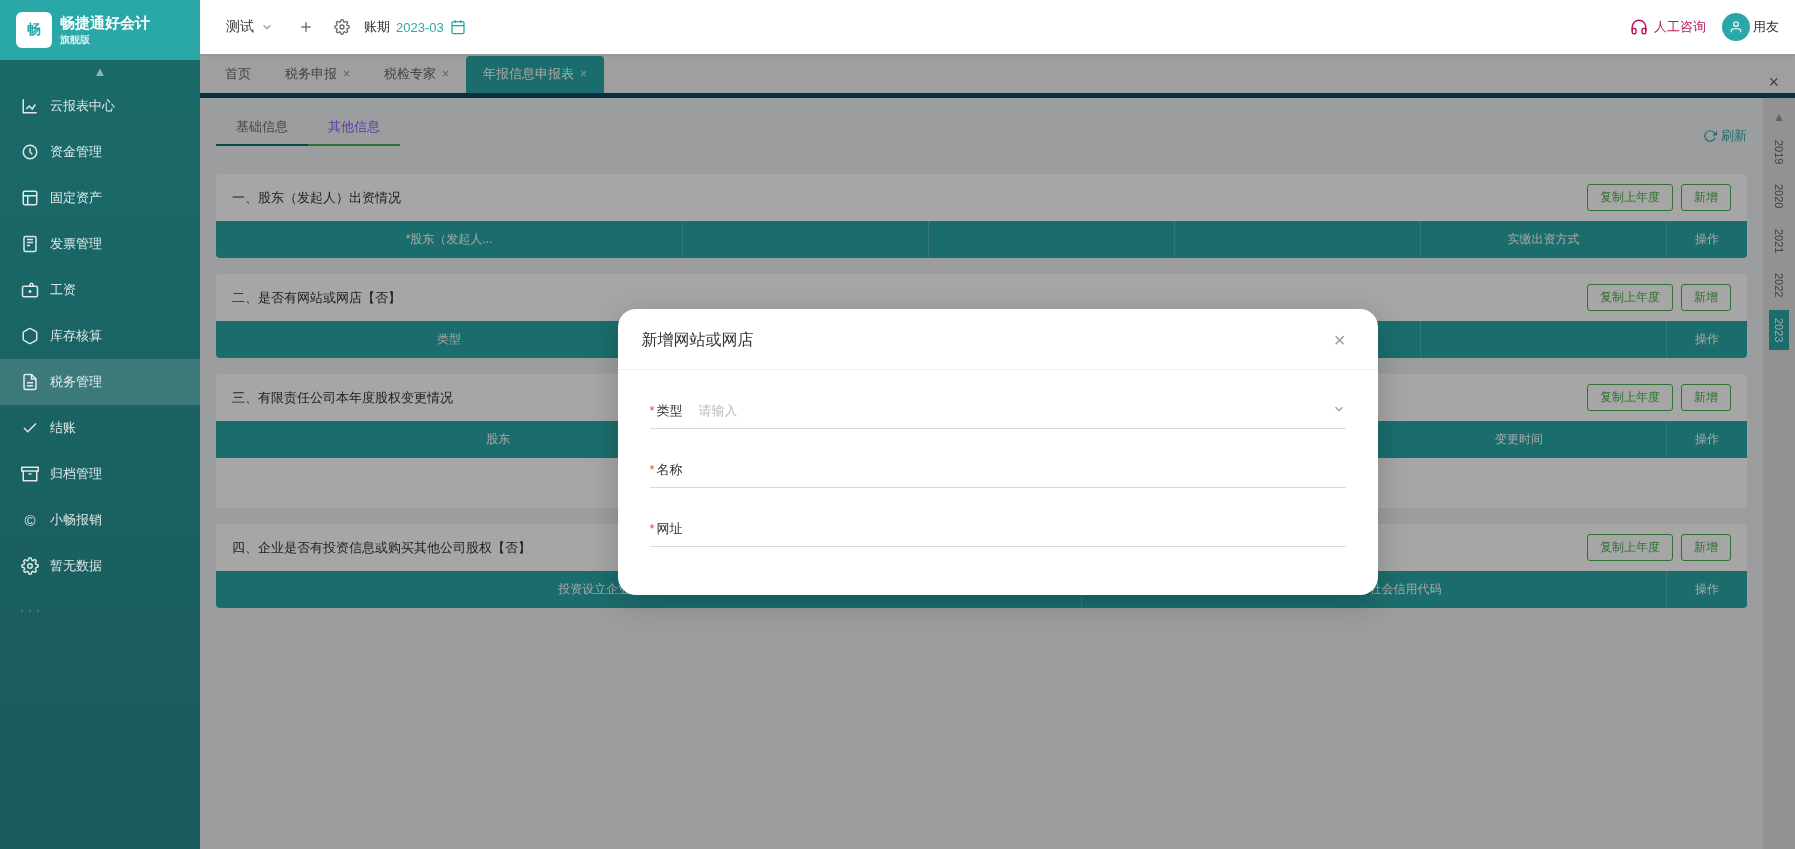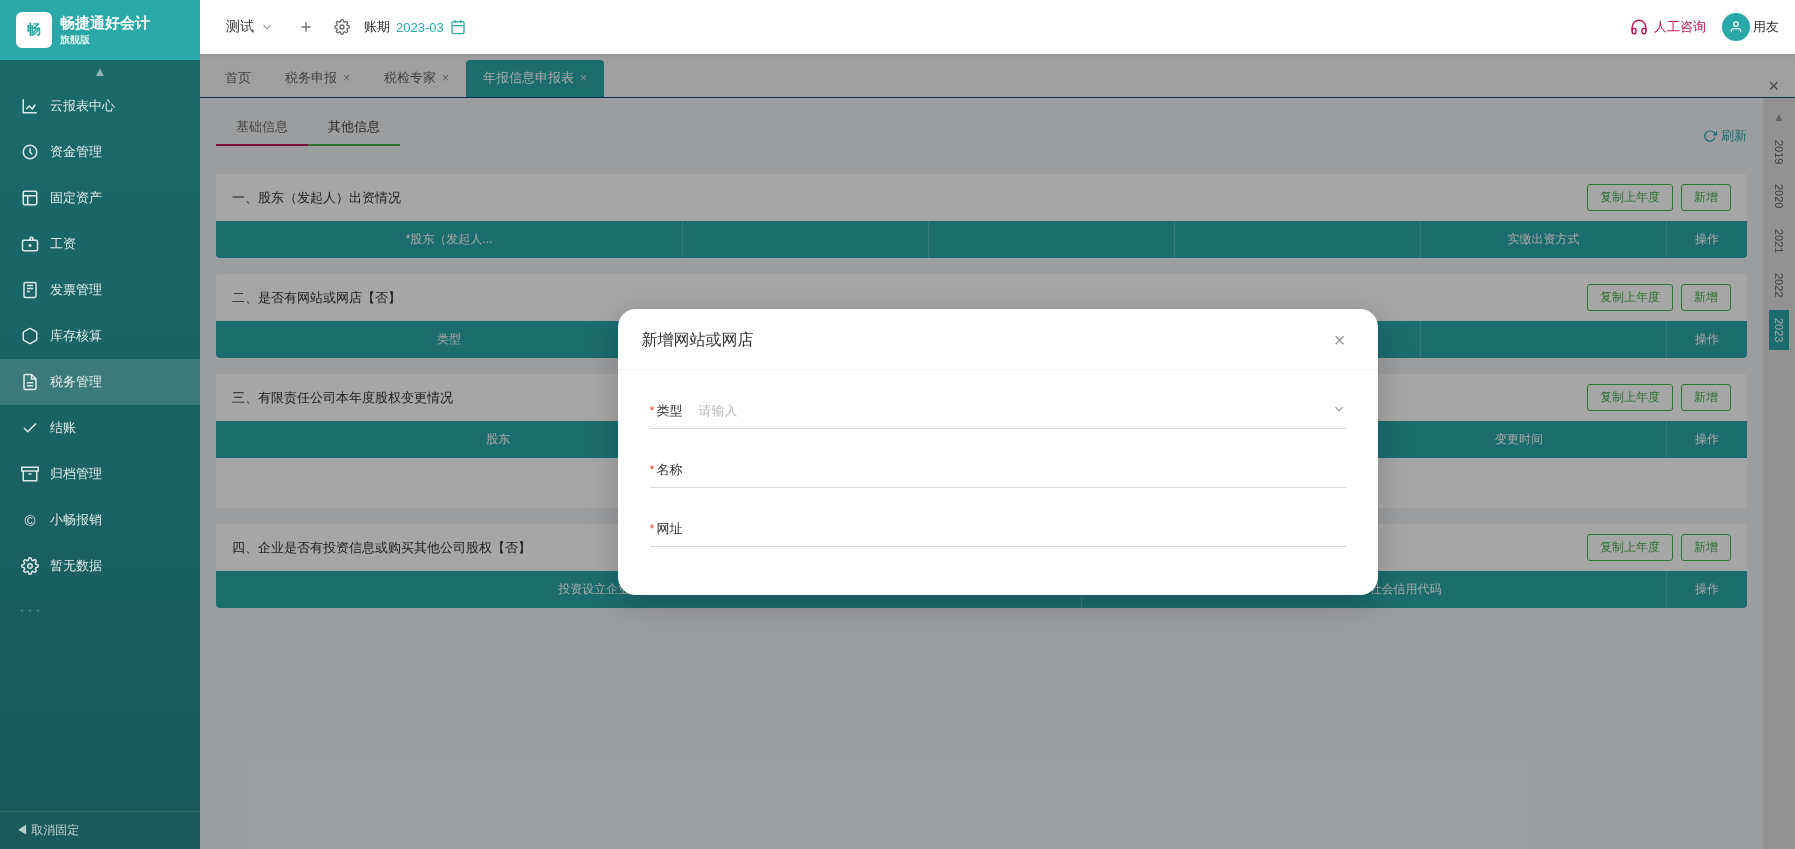--- a/index.html
+++ b/index.html
@@ -57,21 +57,21 @@
     .topbar-period { display: flex; align-items: center; gap: 6px; color: #333; font-size: 13px; }
     .topbar-right { margin-left: auto; display: flex; align-items: center; gap: 16px; }
     .topbar-service { display: flex; align-items: flex-end; gap: 6px; color: #be185d; cursor: pointer; font-size: 13px; }
     .topbar-user { display: flex; align-items: center; gap: 3px; color: #333; cursor: pointer; font-size: 13px; }
     .user-avatar { width: 28px; height: 28px; background: #2aa8a8; border-radius: 50%; display: flex; align-items: center; justify-content: center; color: white; font-size: 12px; }
 
     
     .tabbar {
       position: fixed; left: 200px; top: 54px; right: 0; height: 44px;
       background: #f5f5f5; display: flex; align-items: flex-end; padding: 0 0 0 8px;
-      z-index: 89; border-bottom: 1px solid #0c4a6e;
+      z-index: 89; border-bottom: 5px solid #0c4a6e;
     }
     .tab {
       display: flex; align-items: center; gap: 6px; padding: 8px 16px 10px;
       cursor: pointer; font-size: 13px; color: #666; border-radius: 4px 4px 0 0;
       border: 1px solid transparent; border-bottom: none; background: transparent;
       position: relative; white-space: nowrap;
     }
     .tab.active {
       background: #2aa8a8; color: white; border-color: #2aa8a8;
     }
@@ -79,26 +79,26 @@
     .tab-bar-close { margin-left: auto; padding: 0 16px; color: #666; cursor: pointer; font-size: 18px; }
 
     
     .main {
       position: fixed; left: 200px; top: 98px; right: 0; bottom: 0;
       background: #f0f2f5; overflow: auto;
     }
     .content-inner { padding: 12px 16px; }
 
     
-    .sub-tabs { display: flex; gap: 0; margin-bottom: 16px; border-bottom: 2px solid #be185d; }
+    .sub-tabs { display: flex; gap: 0; margin-bottom: 16px; border-bottom: 2px solid #0f766e; }
     .sub-tab {
       padding: 8px 20px; cursor: pointer; font-size: 13px; color: #666;
       border-bottom: 2px solid transparent; margin-bottom: -2px;
     }
-    .sub-tab.active { color: #404040; border-bottom-color: #4caf50; font-weight: 500; }
+    .sub-tab.active { color: #8b5cf6; border-bottom-color: #4caf50; font-weight: 500; }
 
     
     .section { margin-bottom: 16px; background: white; border-radius: 4px; overflow: hidden; }
     .section-header {
       padding: 10px 16px; font-size: 13px; color: #333; font-weight: 500;
       display: flex; align-items: center; justify-content: space-between;
     }
     .section-actions { display: flex; gap: 8px; }
     .btn-outline {
       padding: 4px 12px; border: 1px solid #4caf50; color: #4caf50;
@@ -217,34 +217,34 @@
         <svg width="18" height="18" viewBox="0 0 24 24" fill="none" stroke="rgba(255,255,255,0.85)" stroke-width="2">
             <rect x="3" y="3" width="18" height="18" rx="2"></rect>
             <path d="M3 9h18M9 21V9"></path>
           </svg>
       </span>
       <span>固定资产</span>
     </div>
     <div class="sidebar-item">
       <span class="sidebar-item-icon">
         <svg width="18" height="18" viewBox="0 0 24 24" fill="none" stroke="rgba(255,255,255,0.85)" stroke-width="2">
+            <rect x="4" y="2" width="16" height="20" rx="2"></rect>
+            <path d="M8 6h8M8 10h8M8 14h4"></path>
+          </svg>
+      </span>
+      <span>发票管理</span>
+    </div>
+    <div class="sidebar-item">
+      <span class="sidebar-item-icon">
+        <svg width="18" height="18" viewBox="0 0 24 24" fill="none" stroke="rgba(255,255,255,0.85)" stroke-width="2">
             <rect x="2" y="7" width="20" height="14" rx="2"></rect>
             <path d="M16 7V5a2 2 0 0 0-4 0v2M12 12v4M10 14h4"></path>
           </svg>
       </span>
       <span>工资</span>
-    </div>
-    <div class="sidebar-item">
-      <span class="sidebar-item-icon">
-        <svg width="18" height="18" viewBox="0 0 24 24" fill="none" stroke="rgba(255,255,255,0.85)" stroke-width="2">
-            <rect x="4" y="2" width="16" height="20" rx="2"></rect>
-            <path d="M8 6h8M8 10h8M8 14h4"></path>
-          </svg>
-      </span>
-      <span>发票管理</span>
     </div>
     <div class="sidebar-item">
       <span class="sidebar-item-icon">
         <svg width="18" height="18" viewBox="0 0 24 24" fill="none" stroke="rgba(255,255,255,0.85)" stroke-width="2">
             <path d="M21 16V8a2 2 0 0 0-1-1.73l-7-4a2 2 0 0 0-2 0l-7 4A2 2 0 0 0 3 8v8a2 2 0 0 0 1 1.73l7 4a2 2 0 0 0 2 0l7-4A2 2 0 0 0 21 16z"></path>
           </svg>
       </span>
       <span>库存核算</span>
     </div>
     <div class="sidebar-item active">
@@ -285,23 +285,20 @@
         <svg width="18" height="18" viewBox="0 0 24 24" fill="none" stroke="rgba(255,255,255,0.85)" stroke-width="2">
             <circle cx="12" cy="12" r="3"></circle>
             <path d="M19.4 15a1.65 1.65 0 0 0 .33 1.82l.06.06a2 2 0 0 1-2.83 2.83l-.06-.06a1.65 1.65 0 0 0-1.82-.33 1.65 1.65 0 0 0-1 1.51V21a2 2 0 0 1-4 0v-.09A1.65 1.65 0 0 0 9 19.4a1.65 1.65 0 0 0-1.82.33l-.06.06a2 2 0 0 1-2.83-2.83l.06-.06A1.65 1.65 0 0 0 4.68 15a1.65 1.65 0 0 0-1.51-1H3a2 2 0 0 1 0-4h.09A1.65 1.65 0 0 0 4.6 9a1.65 1.65 0 0 0-.33-1.82l-.06-.06a2 2 0 0 1 2.83-2.83l.06.06A1.65 1.65 0 0 0 9 4.68a1.65 1.65 0 0 0 1-1.51V3a2 2 0 0 1 4 0v.09a1.65 1.65 0 0 0 1 1.51 1.65 1.65 0 0 0 1.82-.33l.06-.06a2 2 0 0 1 2.83 2.83l-.06.06A1.65 1.65 0 0 0 19.4 9a1.65 1.65 0 0 0 1.51 1H21a2 2 0 0 1 0 4h-.09a1.65 1.65 0 0 0-1.51 1z"></path>
           </svg>
       </span>
       <span>暂无数据</span>
     </div>
     <div class="sidebar-item" style="opacity:0.5;">
       <span>· · ·</span>
     </div>
-  </div>
-  <div class="sidebar-bottom">
-    <span>◀ 取消固定</span>
   </div>
 </div>
 
 <div class="topbar">
   <div class="topbar-company">
     <span>测试</span>
     <svg width="14" height="14" viewBox="0 0 24 24" fill="none" stroke="#999" stroke-width="2">
         <polyline points="6 9 12 15 18 9"></polyline>
       </svg>
   </div>

